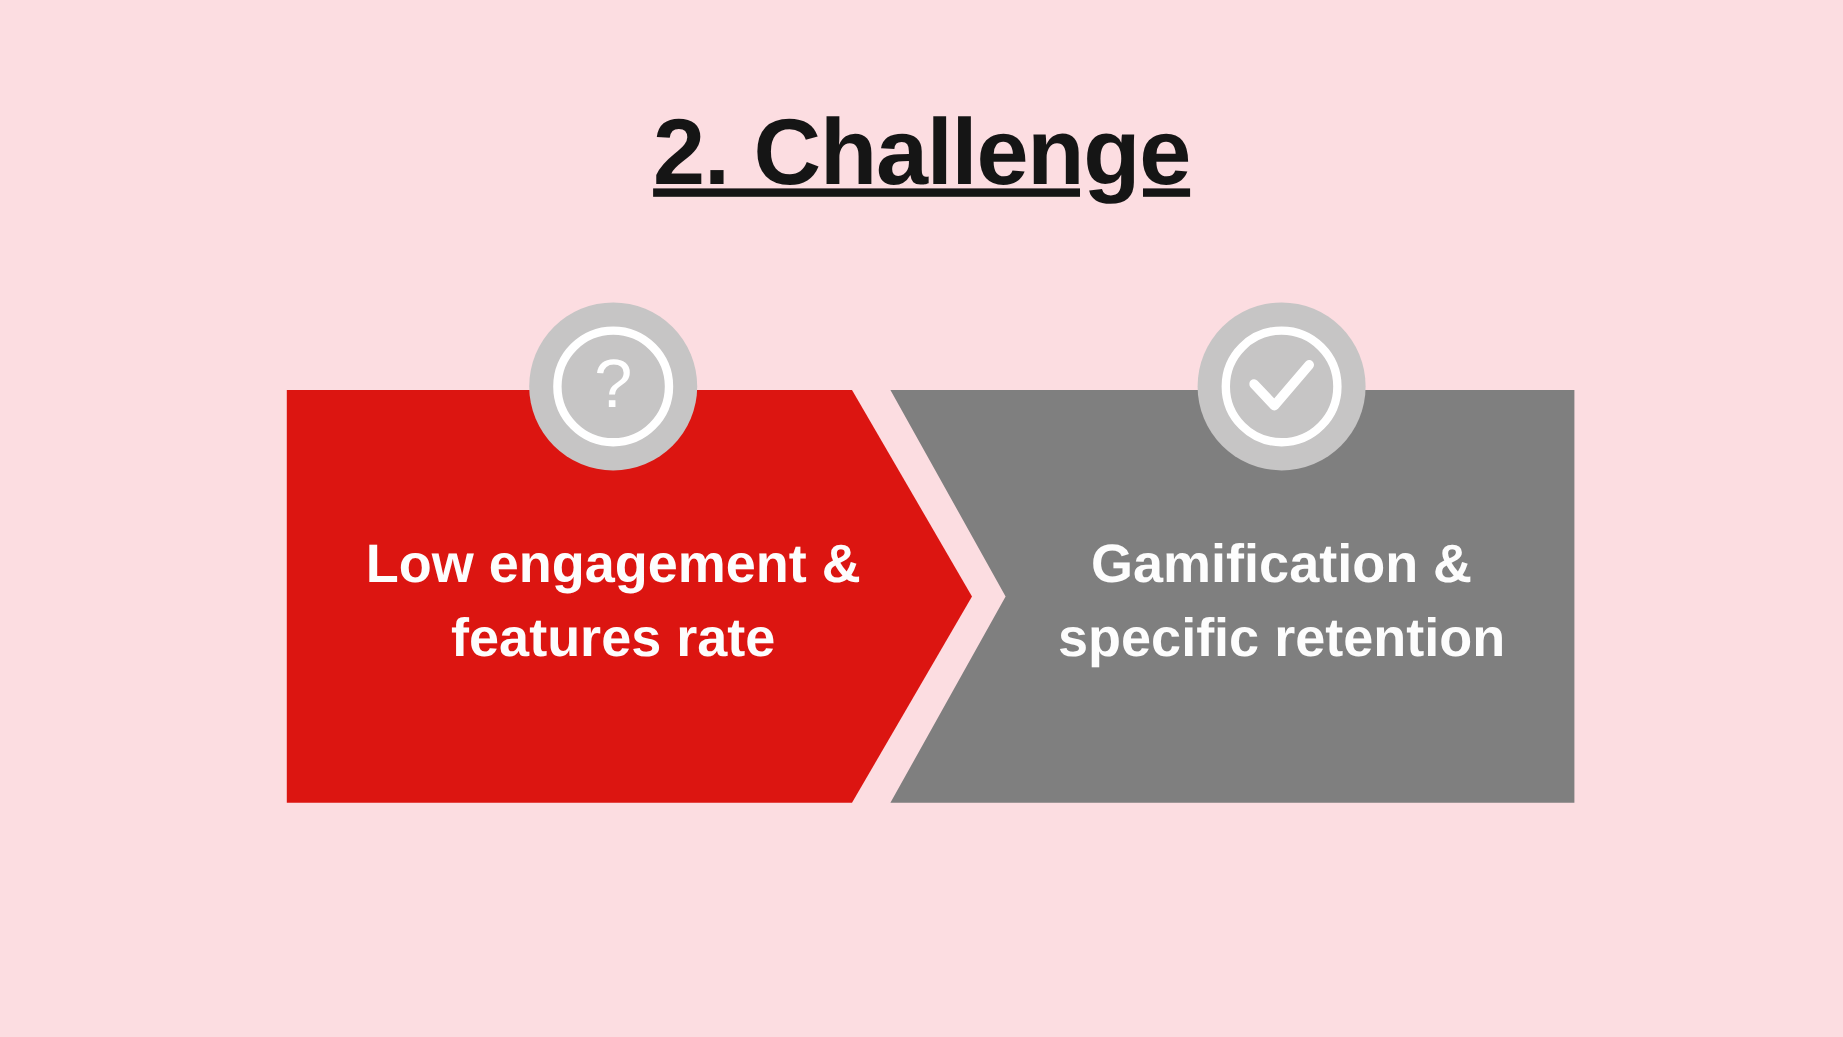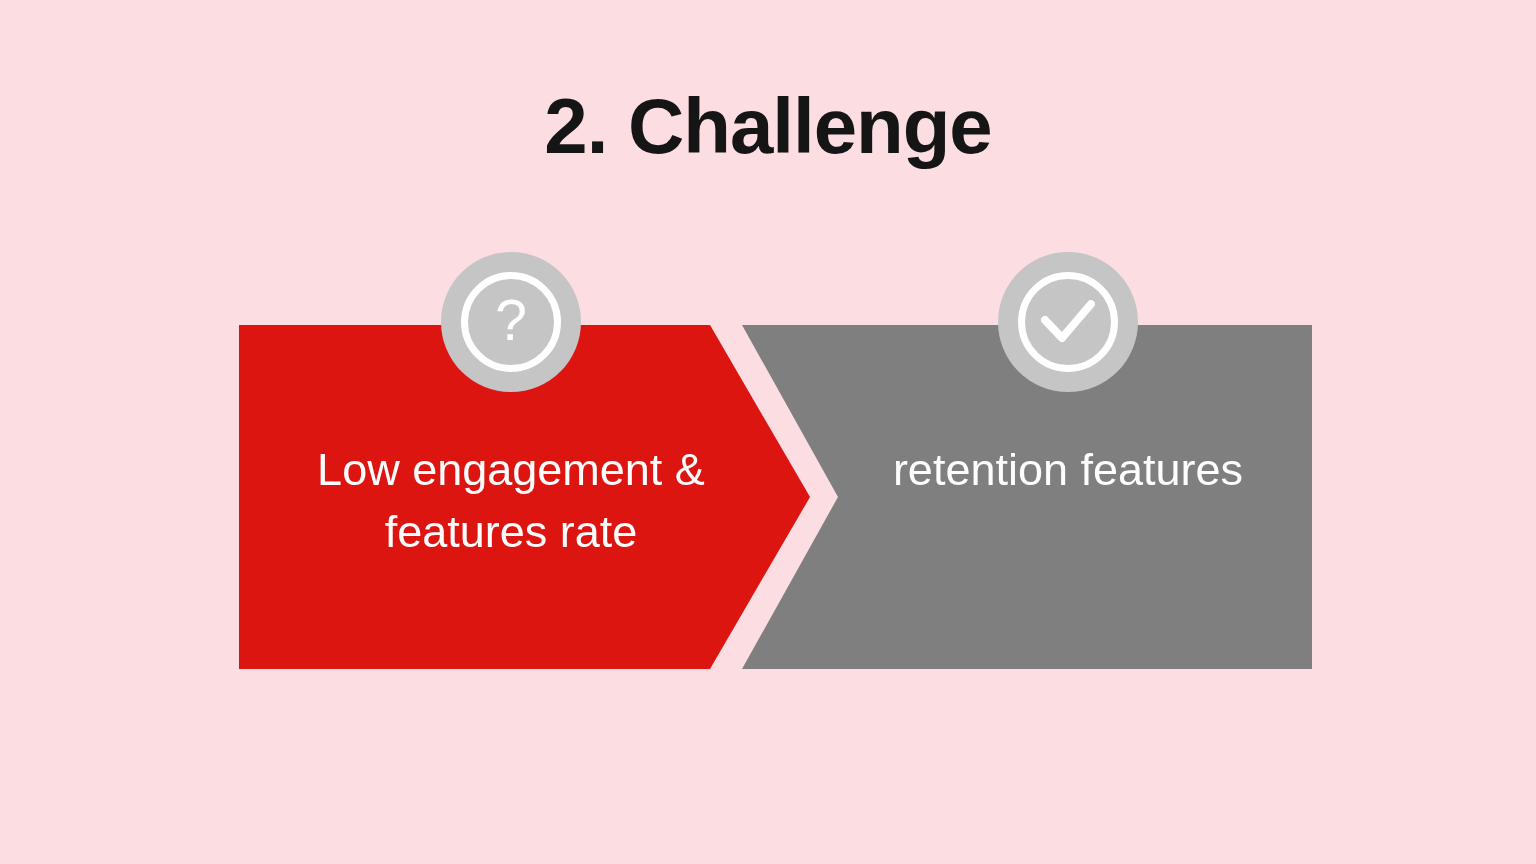--- a/index.html
+++ b/index.html
@@ -23,20 +23,21 @@
     top: 86px;
     left: 0;
     width: 100%;
     margin: 0;
     text-align: center;
     font-size: 78px;
     line-height: 1.05;
     font-weight: 700;
     color: #151515;
     letter-spacing: -1px;
+    text-decoration: underline;
   }
   .shapes-svg {
     position: absolute;
     top: 0;
     left: 0;
   }
   .icon-badge {
     position: absolute;
     width: 140px;
     height: 140px;
@@ -63,21 +64,21 @@
     font-weight: 500;
     line-height: 1;
     transform: translateY(-2px);
   }
   .step-label {
     position: absolute;
     width: 520px;
     text-align: center;
     color: #fdfdfd;
     font-size: 45px;
-    font-weight: 400;
+    font-weight: 700;
     line-height: 62px;
   }
   .label-challenge { left: 251px; top: 439px; }
   .label-solution  { left: 808px; top: 439px; }
 </style>
 </head>
 <body>
 
 <div class="slide">
 
@@ -101,16 +102,17 @@
       </svg>
     </div>
   </div>
 
   <div class="step-label label-challenge">
     <div>Low engagement &amp;</div>
     <div>features rate</div>
   </div>
 
   <div class="step-label label-solution">
-    <div>retention features</div>
+    <div>Gamification &amp;</div>
+    <div>specific retention</div>
   </div>
 
 </div>
 
 </body></html>

